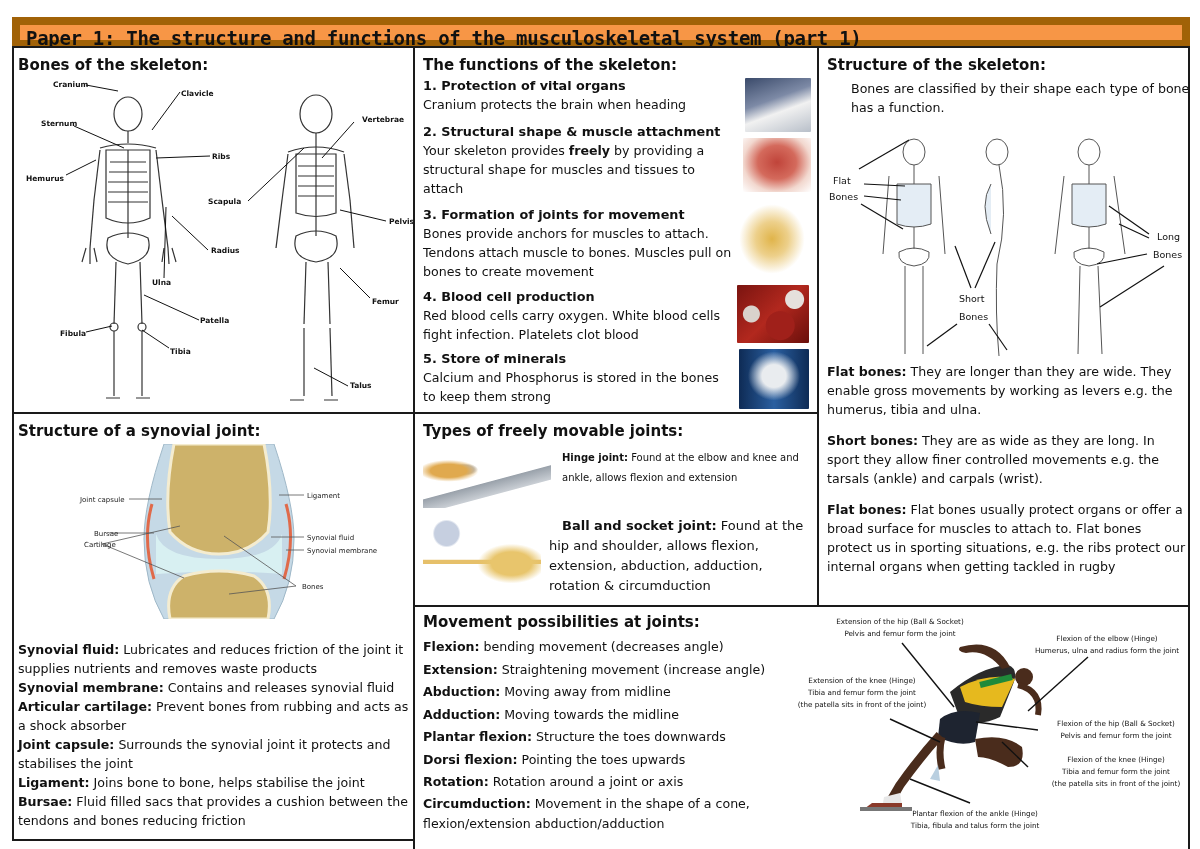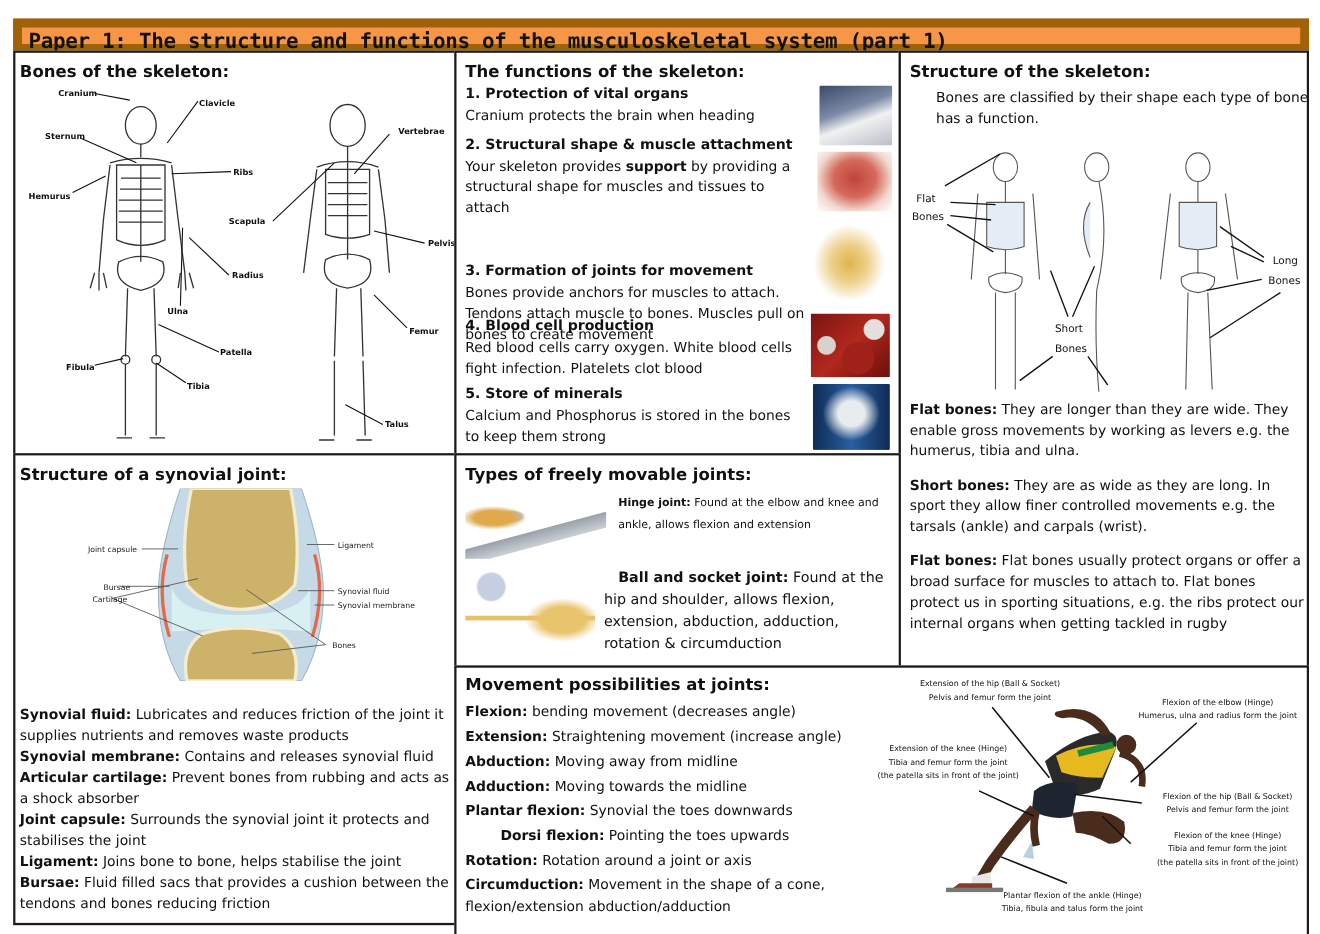--- a/index.html
+++ b/index.html
@@ -104,23 +104,23 @@
 
 <div class="panel" style="left:413px;top:46px;width:406px;height:368px;">
   <div class="ph" style="position:absolute;left:8px;top:8px;">The functions of the skeleton:</div>
 
   <div class="fn-item" style="top:29px;">
     <div class="fn-title">1. Protection of vital organs</div>
     <div class="fn-body">Cranium protects the brain when heading</div>
   </div>
   <div class="fn-item" style="top:75px;">
     <div class="fn-title">2. Structural shape &amp; muscle attachment</div>
-    <div class="fn-body"><span>Your skeleton provides </span><span class="b">support</span><span> by providing a structural shape for muscles and tissues to attach</span></div>
-  </div>
-  <div class="fn-item" style="top:158px;margin-top:32px;">
+    <div class="fn-body"><span>Your skeleton provides </span><span class="b">freely</span><span> by providing a structural shape for muscles and tissues to attach</span></div>
+  </div>
+  <div class="fn-item" style="top:158px;">
     <div class="fn-title">3. Formation of joints for movement</div>
     <div class="fn-body">Bones provide anchors for muscles to attach. Tendons attach muscle to bones. Muscles pull on bones to create movement</div>
   </div>
   <div class="fn-item" style="top:240px;">
     <div class="fn-title">4. Blood cell production</div>
     <div class="fn-body">Red blood cells carry oxygen. White blood cells fight infection. Platelets clot blood</div>
   </div>
   <div class="fn-item" style="top:302px;">
     <div class="fn-title">5. Store of minerals</div>
     <div class="fn-body">Calcium and Phosphorus is stored in the bones to keep them strong</div>
@@ -234,22 +234,22 @@
   <div class="txt" style="position:absolute;left:134px;top:102px;width:268px;font-size:13px;line-height:20px;text-indent:13px;"><span class="b">Ball and socket joint:</span><span> Found at the hip and shoulder, allows flexion, extension, abduction, adduction, rotation &amp; circumduction</span></div>
 </div>
 
 <div class="panel" style="left:413px;top:605px;width:777px;height:252px;">
   <div class="ph" style="position:absolute;left:8px;top:6px;">Movement possibilities at joints:</div>
   <div style="position:absolute;left:8px;top:29px;width:360px;">
     <div class="txt" style="line-height:22.5px;"><span class="b">Flexion:</span><span> bending movement (decreases angle)</span></div>
     <div class="txt" style="line-height:22.5px;"><span class="b">Extension:</span><span> Straightening movement (increase angle)</span></div>
     <div class="txt" style="line-height:22.5px;"><span class="b">Abduction:</span><span> Moving away from midline</span></div>
     <div class="txt" style="line-height:22.5px;"><span class="b">Adduction:</span><span> Moving towards the midline</span></div>
-    <div class="txt" style="line-height:22.5px;"><span class="b">Plantar flexion:</span><span> Synovial the toes downwards</span></div>
-    <div class="txt" style="line-height:22.5px;margin-left:32px;"><span class="b">Dorsi flexion:</span><span> Pointing the toes upwards</span></div>
+    <div class="txt" style="line-height:22.5px;"><span class="b">Plantar flexion:</span><span> Structure the toes downwards</span></div>
+    <div class="txt" style="line-height:22.5px;"><span class="b">Dorsi flexion:</span><span> Pointing the toes upwards</span></div>
     <div class="txt" style="line-height:22.5px;"><span class="b">Rotation:</span><span> Rotation around a joint or axis</span></div>
     <div class="txt" style="line-height:20px;"><span class="b">Circumduction:</span><span> Movement in the shape of a cone, flexion/extension abduction/adduction</span></div>
   </div>
   <svg width="420" height="232" viewBox="0 0 420 232" style="position:absolute;left:365px;top:0;">
 
     <g>
       <path d="M170 85 Q200 60 228 58 Q240 62 232 80 L220 110 Q200 120 180 112 Z" fill="#2a2a2a"></path>
       <path d="M180 80 Q210 65 235 72 L222 100 Q200 100 185 95 Z" fill="#e6b91e"></path>
       <path d="M200 78 L232 70" stroke="#1f8a3a" stroke-width="6"></path>
       <circle cx="244" cy="70" r="9" fill="#4a2c1c"></circle>

